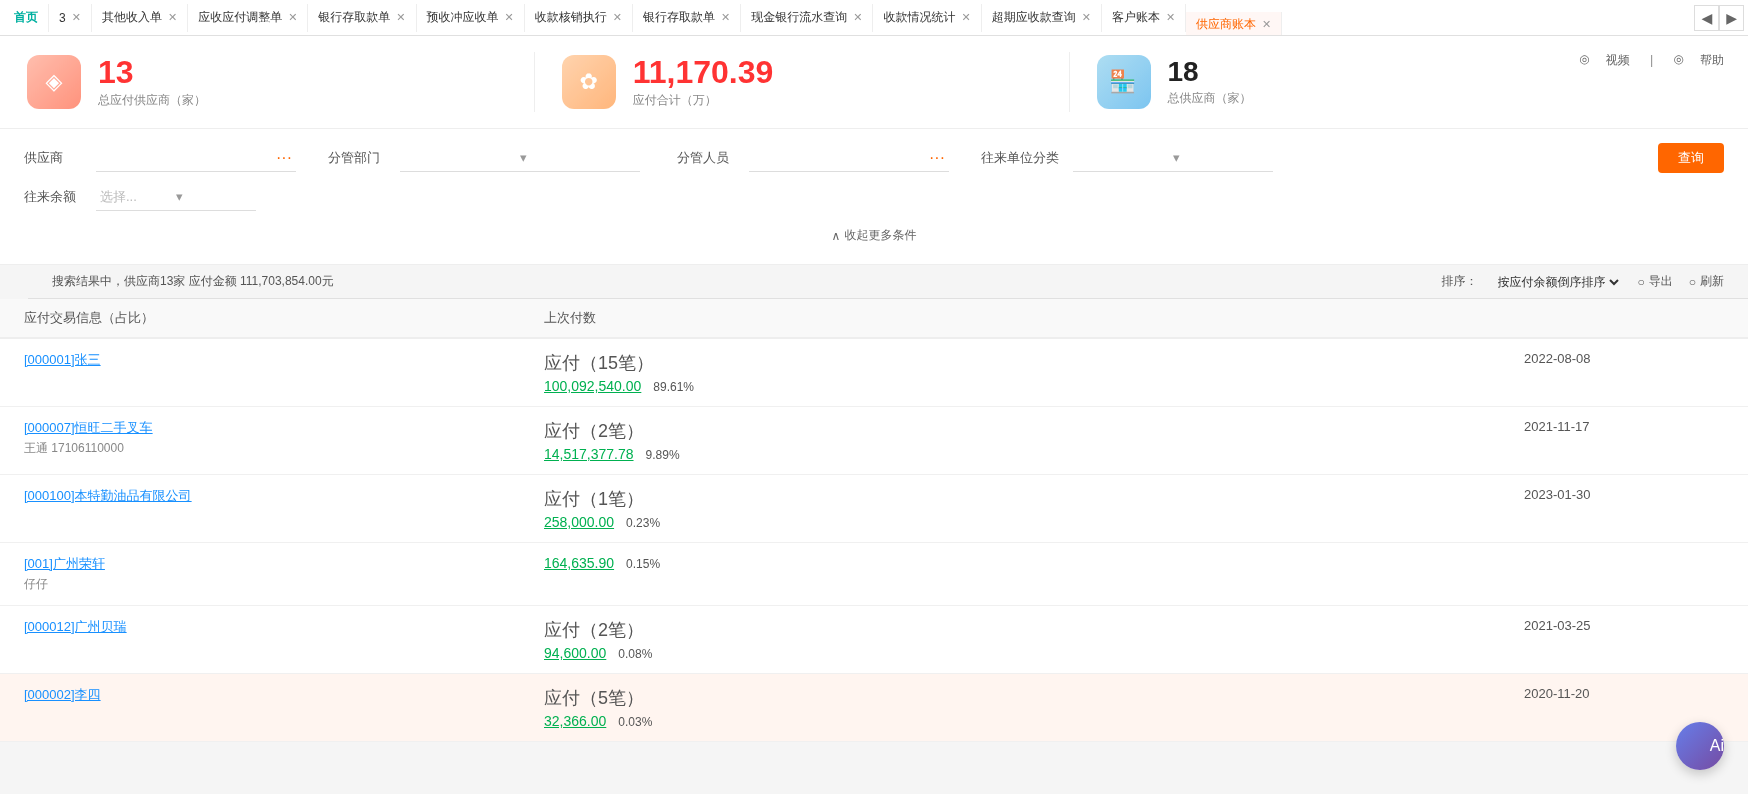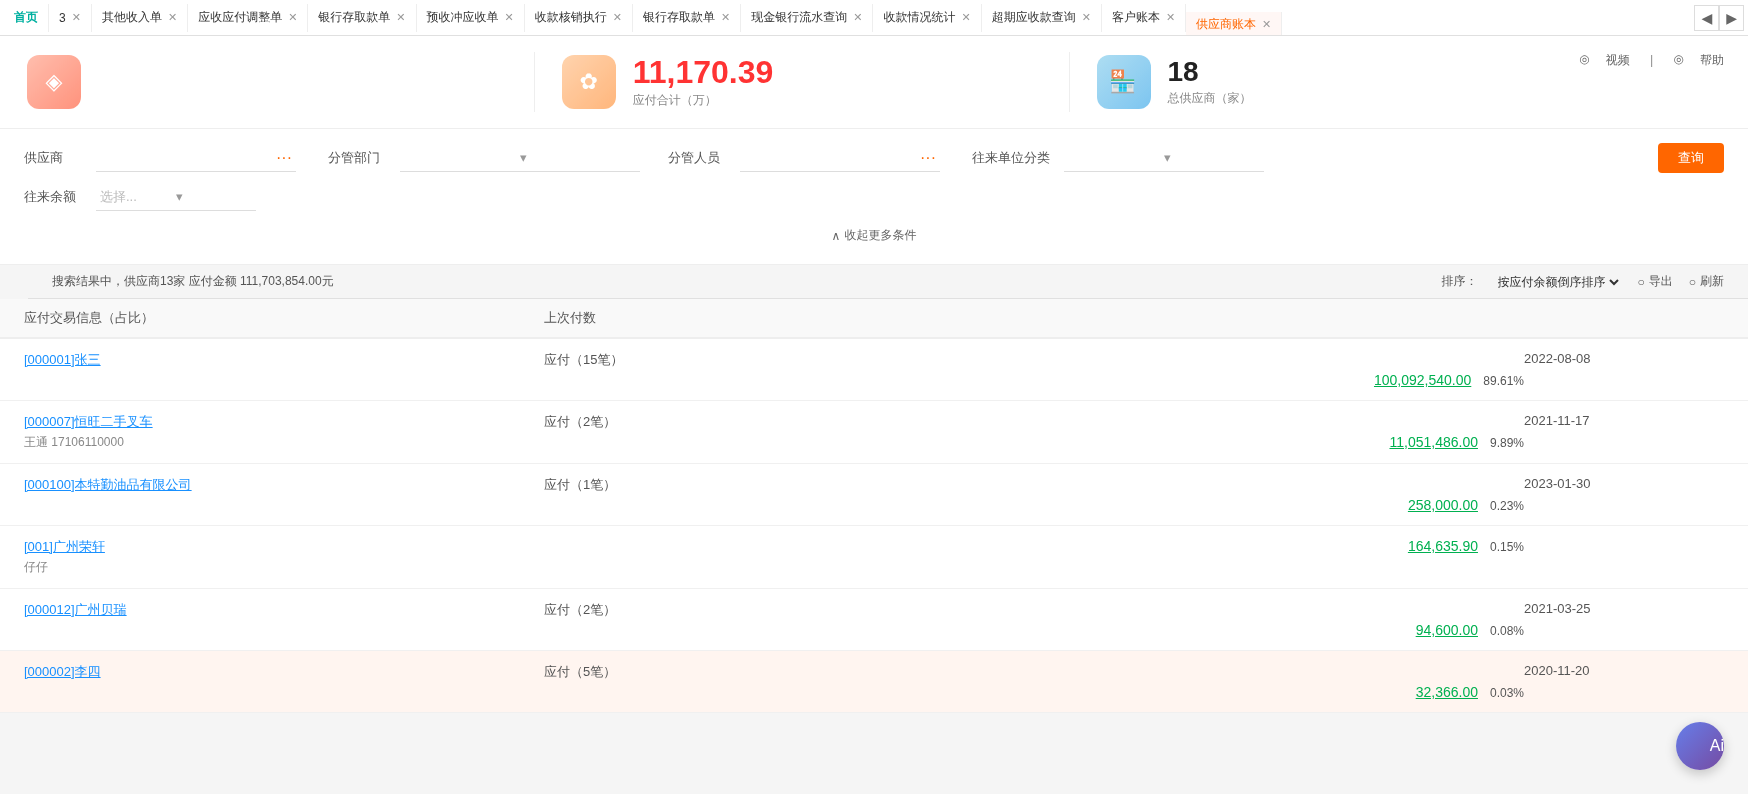--- a/index.html
+++ b/index.html
@@ -204,24 +204,24 @@
 
     .supplier-link {
       color: #1890ff;
       text-decoration: underline;
       cursor: pointer;
       font-size: 13px;
     }
     .supplier-sub { color: #888; font-size: 12px; margin-top: 3px; }
 
     .transaction-info { display: flex; flex-direction: column; gap: 3px; }
-    .trans-label { color: #555; font-size: 13px; }
+    .trans-label { color: #555; font-size: 18px; }
     .trans-amount { color: #00b050; font-size: 14px; font-weight: 500; text-decoration: underline; cursor: pointer; }
     .trans-percent { color: #555; font-size: 12px; margin-left: 12px; }
-    .trans-row { display: flex; align-items: baseline; gap: 0; justify-content: flex-end; }
+    .trans-row { display: flex; align-items: baseline; gap: 0; }
 
     .last-pay { color: #555; font-size: 13px; }
 
     
     .table-container::-webkit-scrollbar { width: 6px; }
     .table-container::-webkit-scrollbar-track { background: #f1f1f1; }
     .table-container::-webkit-scrollbar-thumb { background: #ccc; border-radius: 3px; }
 
     
     .icon-diamond {
@@ -319,20 +319,24 @@
     <button class="nav-arrow">◀</button>
     <button class="nav-arrow">▶</button>
   </div>
 </div>
 
 <div class="stats-header">
   <div class="stat-block">
     <div class="stat-icon">
       <div class="icon-diamond">◈</div>
     </div>
+    <div class="stat-info">
+      <span class="stat-number">13</span>
+      <span class="stat-label">总应付供应商（家）</span>
+    </div>
   </div>
 
   <div class="stat-divider"></div>
 
   <div class="stat-block">
     <div class="stat-icon">
       <div class="icon-flower">✿</div>
     </div>
     <div class="stat-info">
       <span class="stat-number">11,170.39</span>
@@ -369,21 +373,21 @@
       <input type="text" style="">
       <span class="dots">···</span>
     </div>
 
     <span class="filter-label" style="margin-left:20px;">分管部门</span>
     <div class="filter-select" style="min-width:240px;">
       <span></span>
       <span class="chevron">▾</span>
     </div>
 
-    <span class="filter-label" style="margin-left:16px;">分管人员</span>
+    <span class="filter-label" style="margin-left:25px;">分管人员</span>
     <div class="filter-input" style="min-width:200px;">
       <input type="text" style="">
       <span class="dots">···</span>
     </div>
 
     <span class="filter-label" style="margin-left:20px; min-width:80px;">往来单位分类</span>
     <div class="filter-select" style="min-width:200px;">
       <span></span>
       <span class="chevron">▾</span>
     </div>
@@ -445,21 +449,21 @@
   </div>
 
   <div class="table-row">
     <div>
       <div class="supplier-link">[000007]恒旺二手叉车</div>
       <div class="supplier-sub">王通  17106110000</div>
     </div>
     <div class="transaction-info">
       <span class="trans-label">应付（2笔）</span>
       <div class="trans-row">
-        <span class="trans-amount">11,051,486.00</span>
+        <span class="trans-amount">14,517,377.78</span>
         <span class="trans-percent">9.89%</span>
       </div>
     </div>
     <div class="last-pay">2021-11-17</div>
   </div>
 
   <div class="table-row">
     <div>
       <div class="supplier-link">[000100]本特勤油品有限公司</div>
     </div>

